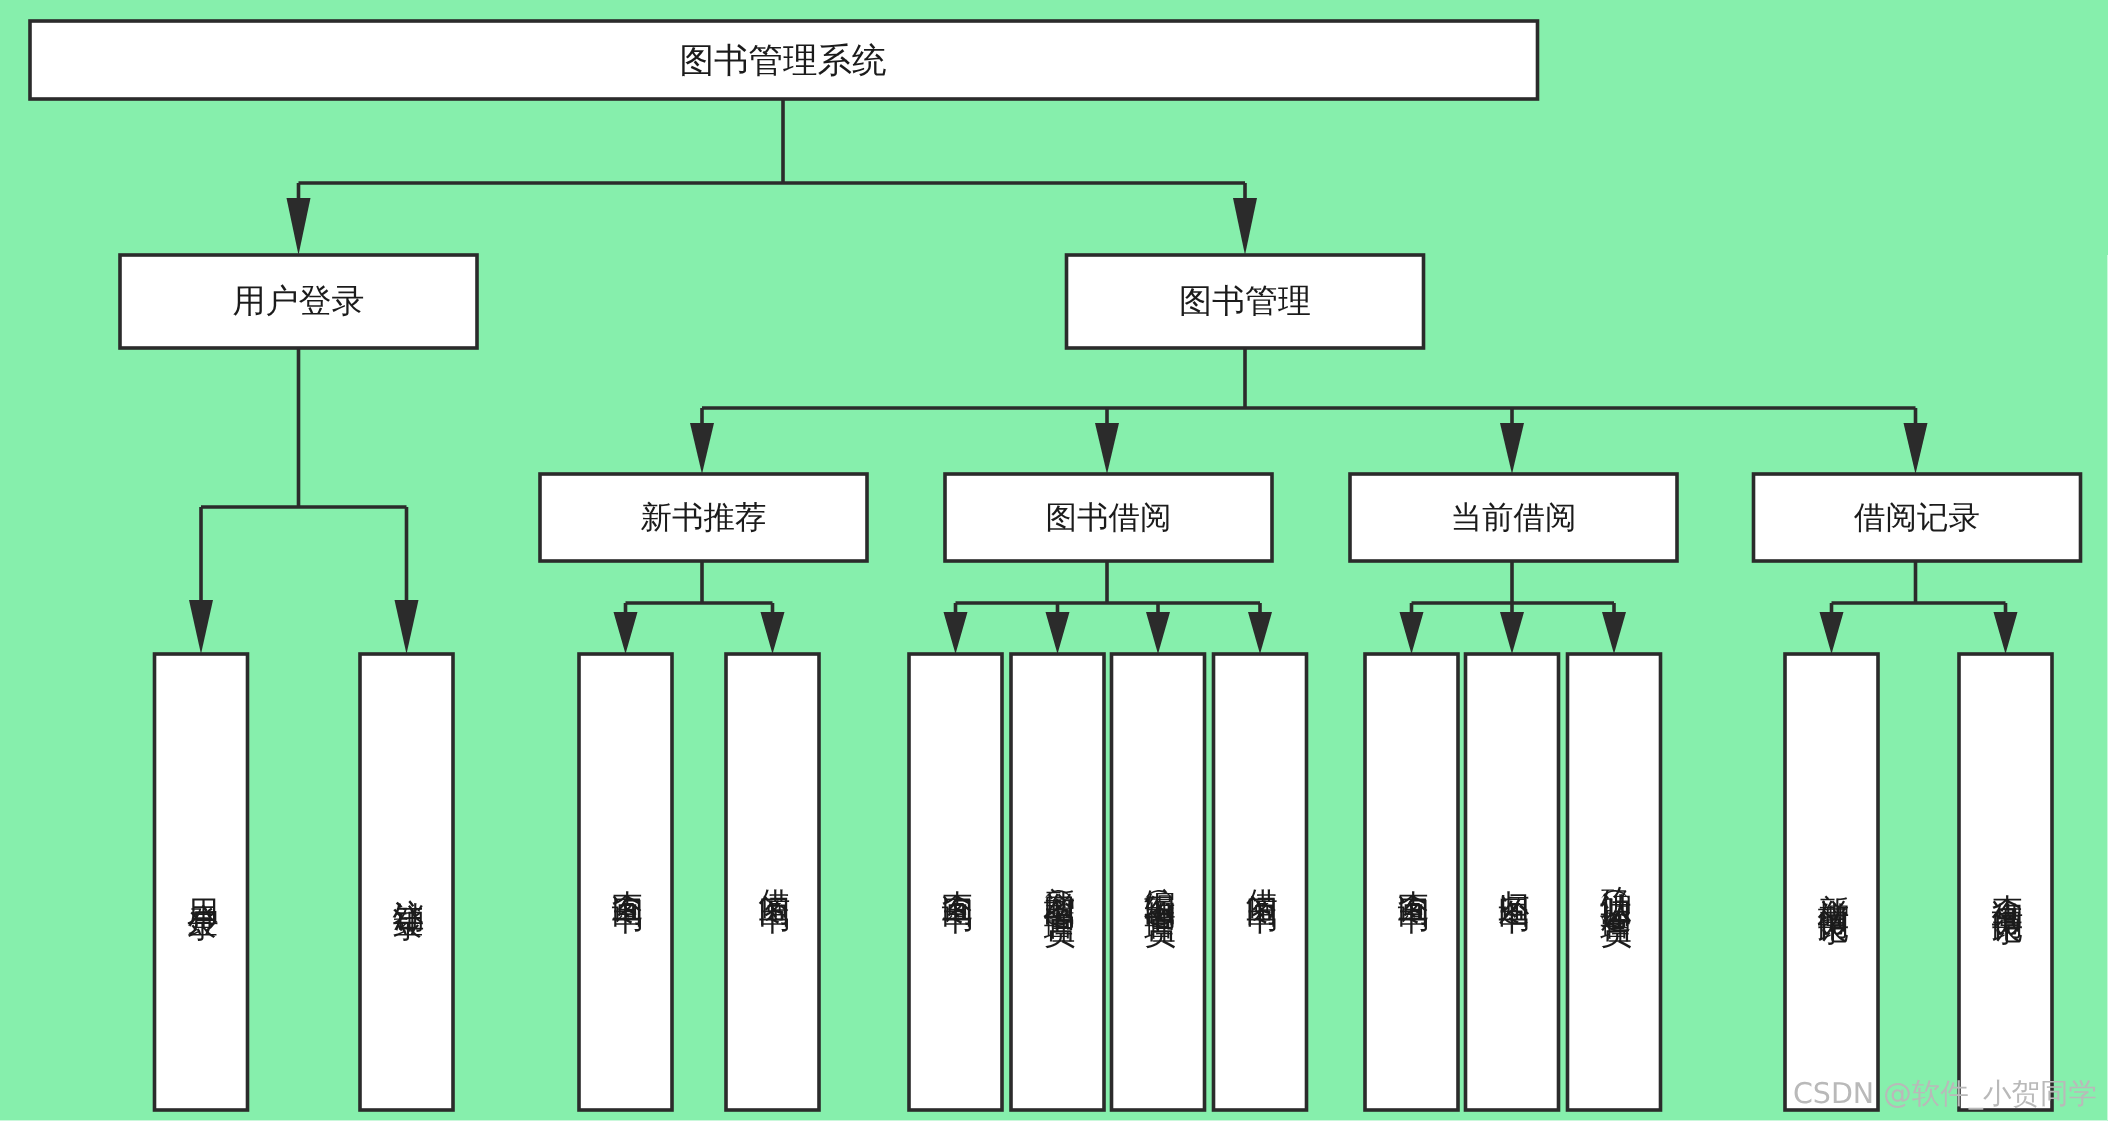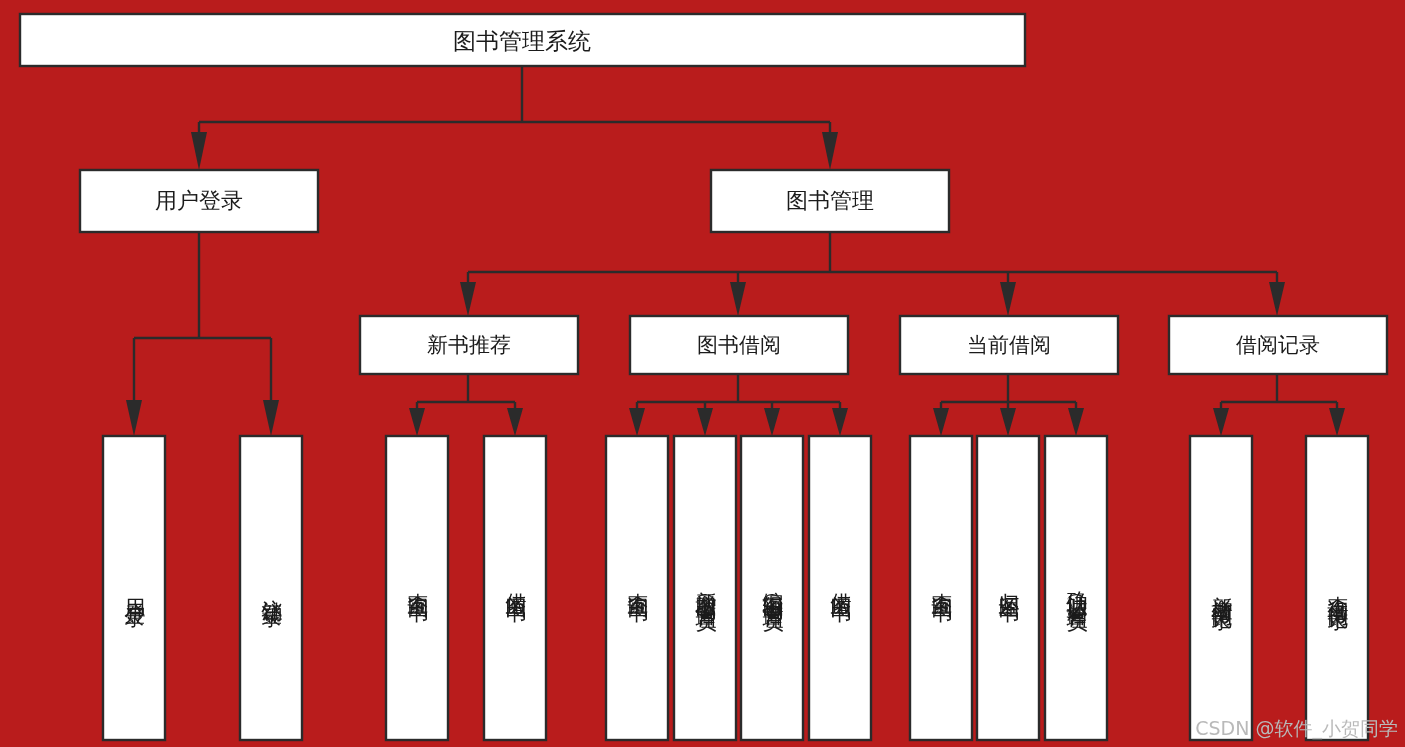--- a/index.html
+++ b/index.html
@@ -11,21 +11,21 @@
   body {
     width: 1405px;
     height: 747px;
     overflow: hidden;
     font-family: "DejaVu Sans", "Liberation Sans", sans-serif;
   }
   #diagram-root {
     position: relative;
     width: 1405px;
     height: 747px;
-    background: #b91c1c;
+    background: #86efac;
   }
   svg.flow-canvas {
     position: absolute;
     left: 0;
     top: 0;
     width: 1405px;
     height: 747px;
     display: block;
   }
   .node-box {

